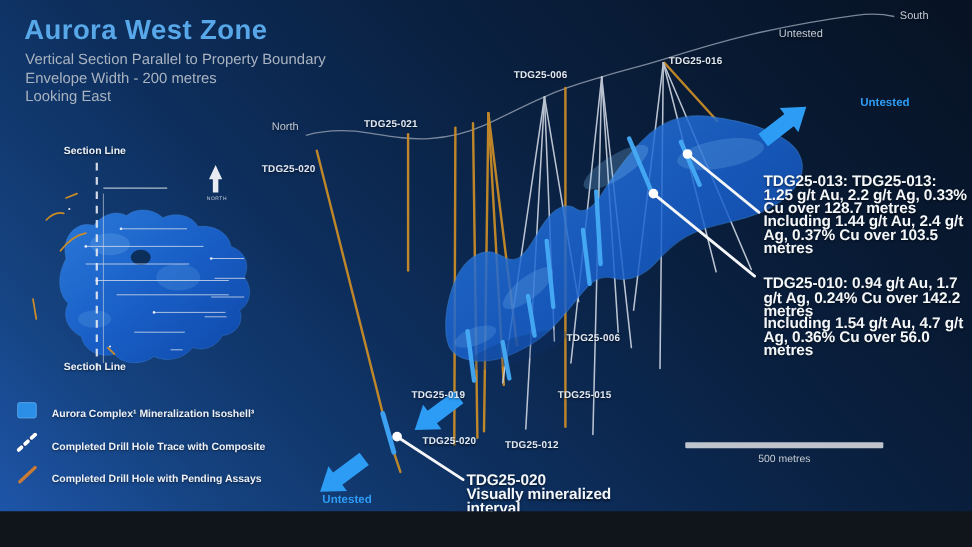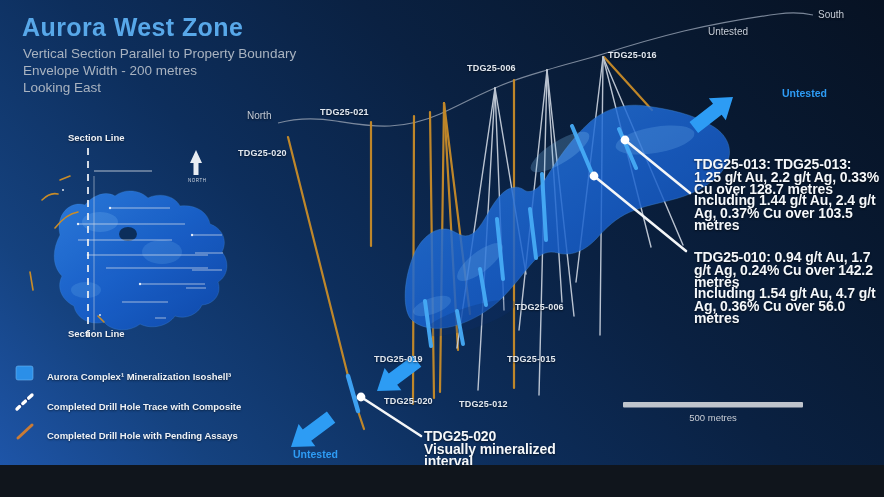--- a/index.html
+++ b/index.html
@@ -17,21 +17,21 @@
   .lbl{
     position:absolute;color:#e2e8f0;font-size:9px;font-weight:bold;white-space:nowrap;
     letter-spacing:.2px;text-shadow:0 1px 2px rgba(0,0,0,.55);
   }
   .dir{position:absolute;color:#c4cbd6;font-size:10px;white-space:nowrap;text-shadow:0 1px 2px rgba(0,0,0,.5);}
   .untested{position:absolute;color:#2e9cf5;font-size:10.5px;font-weight:bold;white-space:nowrap;padding-left:43px;}
   .anno{
     position:absolute;color:#f4f7fa;font-size:14px;font-weight:bold;line-height:12.5px;
     width:186px;letter-spacing:-.1px;text-shadow:0 1px 2px rgba(0,0,0,.6);
   }
-  .sectionline{position:absolute;color:#eef1f6;font-size:9.5px;font-weight:bold;white-space:nowrap;text-shadow:0 1px 2px rgba(0,0,0,.5);margin-left:10px;}
+  .sectionline{position:absolute;color:#eef1f6;font-size:9.5px;font-weight:bold;white-space:nowrap;text-shadow:0 1px 2px rgba(0,0,0,.5);}
   .legend-row{position:absolute;left:14px;display:flex;align-items:flex-end;gap:11px;}
   .legend-row .txt{color:#eef2f7;font-size:9.5px;font-weight:bold;white-space:nowrap;text-shadow:0 1px 2px rgba(0,0,0,.5);}
   .scalelabel{position:absolute;left:623px;top:412px;width:180px;text-align:center;color:#c9cdd4;font-size:9.5px;}
 </style>
 </head>
 <body>
 
 <div class="slide">
 
   <svg class="scene" width="884" height="497" viewBox="0 0 884 497">
@@ -178,21 +178,21 @@
   <div class="subtitle" style="top:80px;">Looking East</div>
 
   <div class="dir" style="left:247px;top:110px;">North</div>
   <div class="dir" style="left:818px;top:9px;">South</div>
   <div class="dir" style="left:708px;top:26px;">Untested</div>
 
   <div class="untested" style="left:739px;top:87px;">Untested</div>
   <div class="untested" style="left:250px;top:448px;">Untested</div>
 
   <div class="lbl" style="left:238px;top:148px;">TDG25-020</div>
-  <div class="lbl" style="left:320px;top:107px;">TDG25-021</div>
+  <div class="lbl" style="left:331px;top:107px;">TDG25-021</div>
   <div class="lbl" style="left:467px;top:63px;">TDG25-006</div>
   <div class="lbl" style="left:608px;top:50px;">TDG25-016</div>
   <div class="lbl" style="left:515px;top:302px;">TDG25-006</div>
   <div class="lbl" style="left:480px;top:354px;padding-left:27px;">TDG25-015</div>
   <div class="lbl" style="left:374px;top:354px;">TDG25-019</div>
   <div class="lbl" style="left:384px;top:396px;">TDG25-020</div>
   <div class="lbl" style="left:459px;top:399px;">TDG25-012</div>
 
   <div class="anno" style="left:694px;top:158px;">TDG25-013: TDG25-013: 1.25 g/t Au, 2.2 g/t Ag, 0.33% Cu over 128.7 metres</div>
   <div class="anno" style="left:694px;top:194px;">Including 1.44 g/t Au, 2.4 g/t  Ag, 0.37% Cu over 103.5 metres</div>

